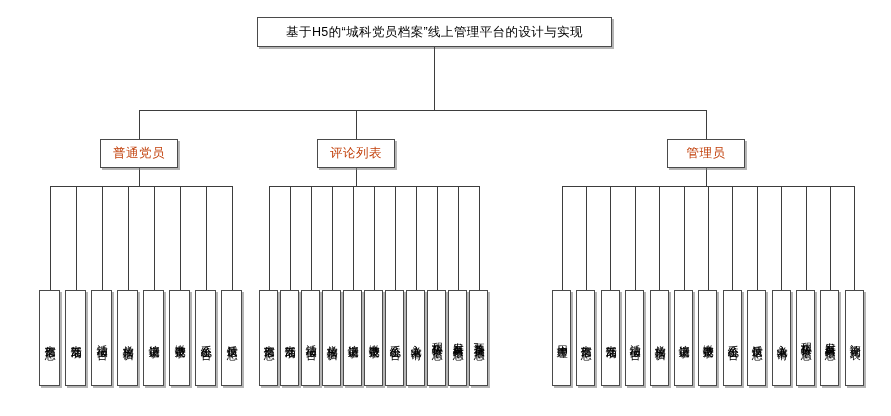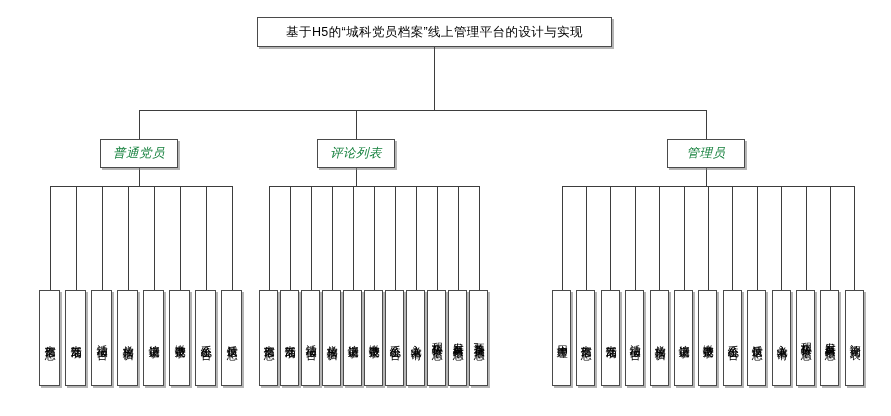--- a/index.html
+++ b/index.html
@@ -48,24 +48,23 @@
   .role-node {
     width: 78px;
     height: 29px;
     top: 139px;
     display: flex;
     align-items: center;
     justify-content: center;
   }
   .role-node .label {
     font-size: 12.5px;
-    color: #15803d;
+    color: #c2410c;
     letter-spacing: 0.5px;
     white-space: nowrap;
-    font-style: italic;
   }
 
   
   .leaf-node {
     top: 290px;
     height: 96px;
     display: flex;
     align-items: center;
     justify-content: center;
     padding: 3px 0;

